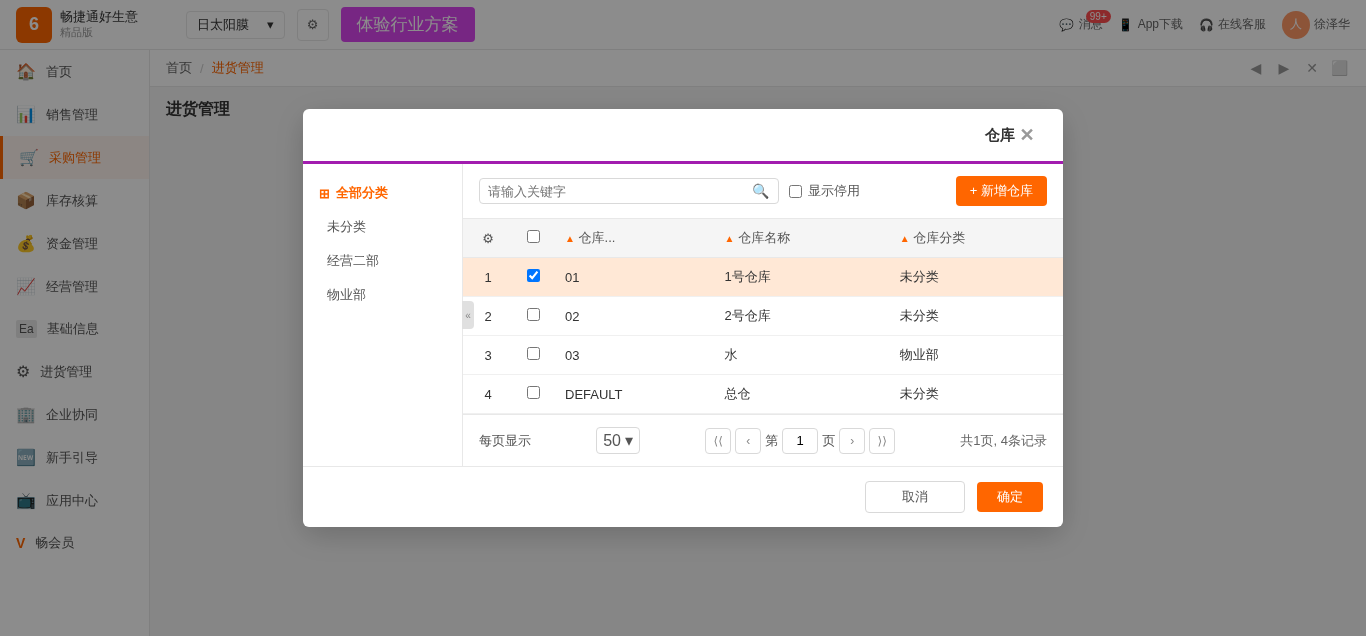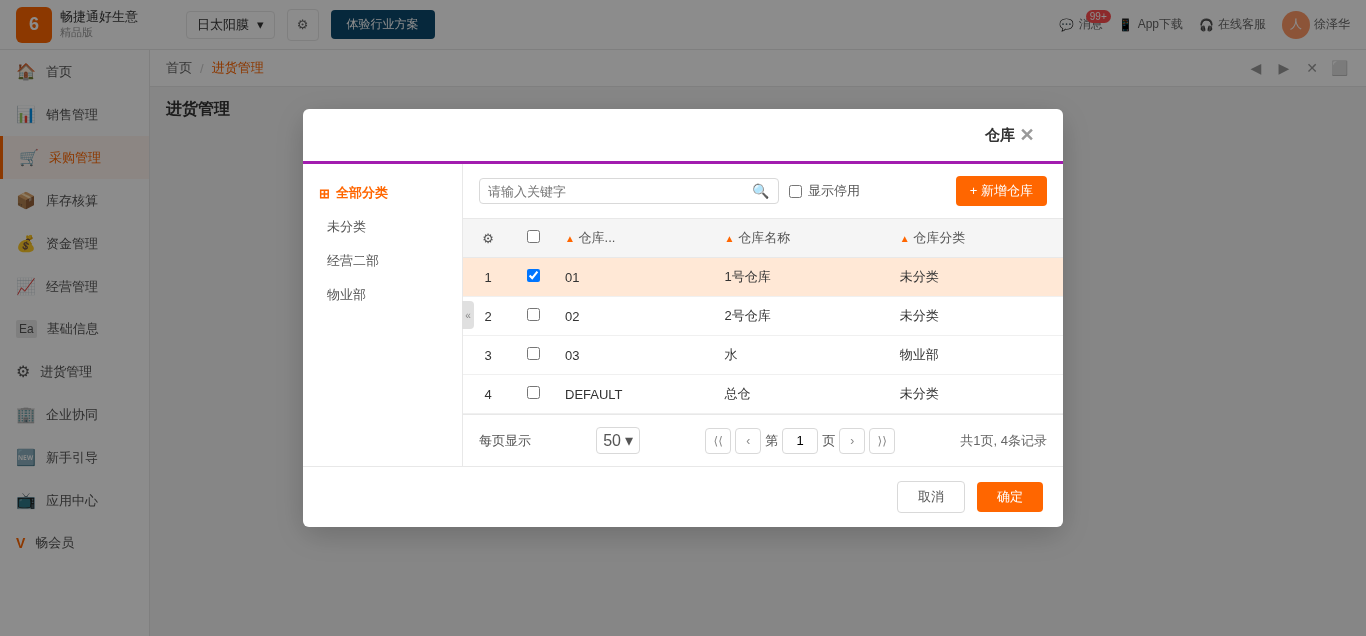--- a/index.html
+++ b/index.html
@@ -32,38 +32,38 @@
     .logo-text { font-size: 13px; color: #333; line-height: 1.3; }
     .logo-sub { font-size: 11px; color: #999; }
     .header-mid {
       flex: 1;
       display: flex;
       align-items: center;
       gap: 12px;
       padding-left: 20px;
     }
     .store-selector {
-      display: flex; align-items: center; gap: 8px;
+      display: flex; align-items: center; gap: 18px;
       font-size: 13px; color: #333; cursor: pointer;
       border: 1px solid #e8e8e8; border-radius: 4px;
       padding: 4px 10px;
     }
     .settings-btn {
       width: 32px; height: 32px;
       border: 1px solid #e8e8e8; border-radius: 4px;
       display: flex; align-items: center; justify-content: center;
       cursor: pointer; color: #666;
     }
     .trial-btn {
-      background: #0c4a6e;
+      background: #d946ef;
       color: #fff;
       border: none;
       border-radius: 4px;
       padding: 6px 16px;
-      font-size: 12px;
+      font-size: 17px;
       cursor: pointer;
     }
     .header-right {
       display: flex; align-items: center; gap: 16px;
     }
     .header-icon-item {
       display: flex; align-items: center; gap: 4px;
       font-size: 12px; color: #666; cursor: pointer; position: relative;
     }
     .badge {
@@ -293,21 +293,21 @@
 
     
     .modal-footer {
       display: flex; align-items: center; justify-content: flex-end;
       gap: 12px;
       padding: 14px 20px;
       border-top: 1px solid #e8e8e8;
     }
     .btn-cancel {
       border: 1px solid #d9d9d9; background: #fff;
-      border-radius: 4px; padding: 6px 20px;
+      border-radius: 4px; padding: 6px 36px;
       font-size: 13px; cursor: pointer; color: #555;
     }
     .btn-confirm {
       background: #ff6600; color: #fff;
       border: none; border-radius: 4px;
       padding: 6px 20px; font-size: 13px; cursor: pointer;
     }
   </style>
 </head>
 <body>

